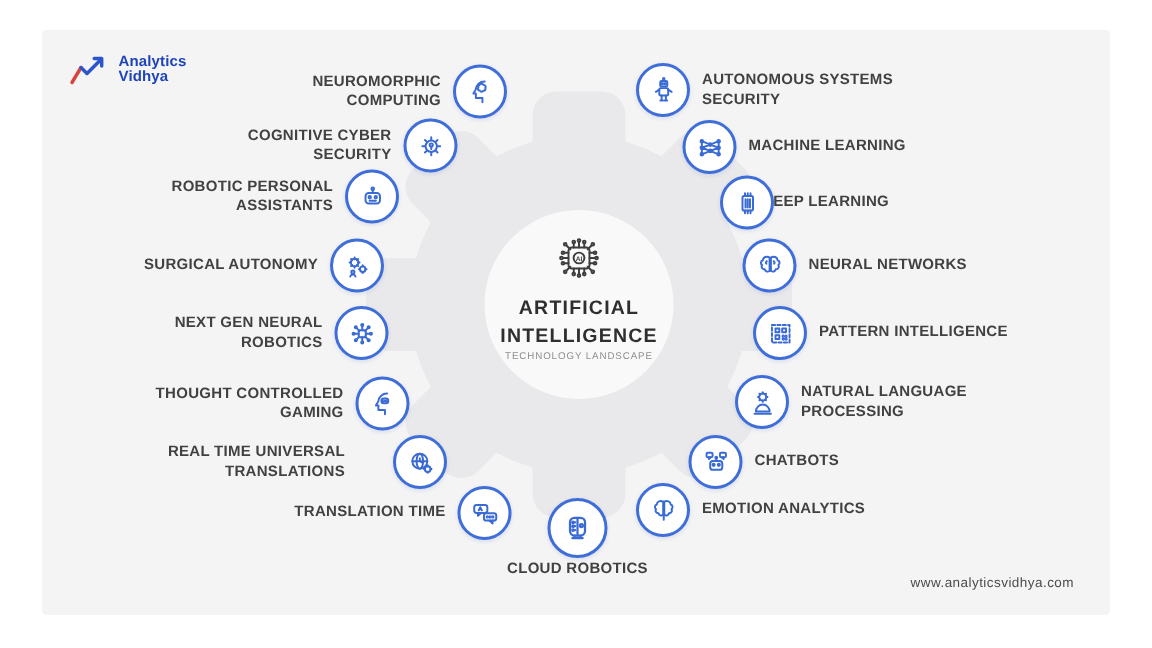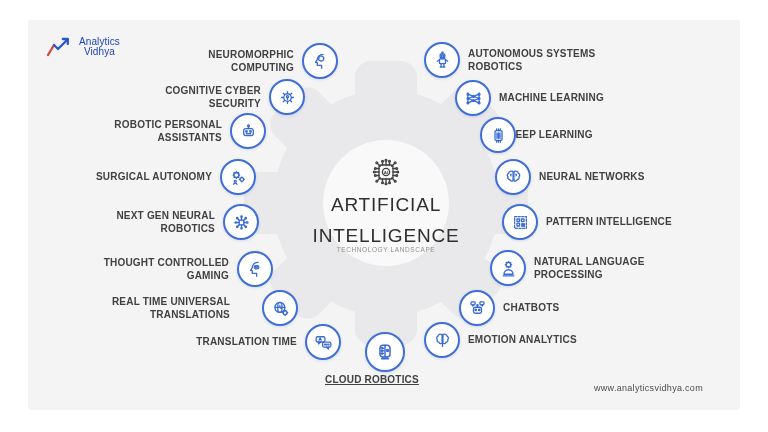--- a/index.html
+++ b/index.html
@@ -3,37 +3,37 @@
 <meta charset="utf-8">
 <style>
   html,body{margin:0;padding:0}
   body{width:768px;height:432px;background:#ffffff;position:relative;overflow:hidden;
        font-family:"Liberation Sans",sans-serif;}
   .card{position:absolute;left:28px;top:20px;width:712px;height:390px;background:#f4f4f5;border-radius:3px;}
   svg.gear{position:absolute;left:226px;top:40px;}
   
   .lbl{position:absolute;font-size:10px;font-weight:bold;color:#414141;line-height:13px;letter-spacing:.2px;}
   .lbl.r{text-align:right;}
-  .lbl.c{text-decoration:underline;}
+  .lbl.c{text-align:center;}
   .nw{white-space:nowrap;}
   
   .circ{position:absolute;width:32px;height:32px;border:2px solid #3f6ed8;border-radius:50%;background:#ffffff;
         display:flex;align-items:center;justify-content:center;box-shadow:0 1px 3px rgba(40,80,180,.14);}
   .circ svg{width:21px;height:21px;stroke:#3a6bd4;fill:none;stroke-width:1.5;stroke-linecap:round;stroke-linejoin:round;}
   .circ.big{width:36px;height:36px;}
   .circ.big svg{width:24px;height:24px;}
   
   .center-block{position:absolute;left:296px;top:152px;width:180px;display:flex;flex-direction:column;align-items:center;}
-  .center-block .title{font-size:19px;font-weight:normal;color:#2f2f2f;letter-spacing:.8px;line-height:15px;margin-top:5px;}
+  .center-block .title{font-size:13px;font-weight:bold;color:#2f2f2f;letter-spacing:.8px;line-height:15px;margin-top:5px;}
   .center-block .subtitle{font-size:6.5px;color:#8f8f8f;letter-spacing:.6px;margin-top:3px;}
   
   .logo{position:absolute;left:46px;top:36px;display:flex;align-items:center;gap:6px;}
-  .logo .wordmark{font-size:10px;font-weight:normal;color:#1e44b8;line-height:10.5px;letter-spacing:.1px;text-align:center;}
-  
-  .url{position:absolute;left:594px;top:383px;width:122px;text-align:left;font-size:9px;color:#4c4c4c;letter-spacing:.3px;text-decoration:none;}
+  .logo .wordmark{font-size:10px;font-weight:bold;color:#1e44b8;line-height:10.5px;letter-spacing:.1px;}
+  
+  .url{position:absolute;left:594px;top:383px;width:122px;text-align:right;font-size:9px;color:#4c4c4c;letter-spacing:.3px;text-decoration:none;}
 </style>
 </head>
 <body>
 
 <svg width="0" height="0" style="position:absolute">
   <defs>
     <symbol id="sym-head-brain" viewBox="0 0 24 24">
       <path d="M15 3.8a6.6 6.6 0 0 0-6.8 6L6.4 13h1.9v3.4h5v3.2"></path>
       <path d="M10.9 6.8c.3-1.5 2.6-1.7 3.2-.4 1.4-.2 2.2 1.4 1.3 2.3.7 1-.2 2.3-1.4 2.1-.5 1.1-2.2 1-2.7-.1-1.3.2-2-1.4-1.1-2.2-.6-.8 0-1.8.7-1.7z"></path>
     </symbol>
@@ -217,21 +217,21 @@
         <circle cx="31.7" cy="20" r=".9"></circle>
         <circle cx="30.7" cy="23.5" r=".9"></circle>
       <circle cx="10.8" cy="10.8" r=".9"></circle>
         <circle cx="29.2" cy="10.8" r=".9"></circle>
         <circle cx="10.8" cy="29.2" r=".9"></circle>
         <circle cx="29.2" cy="29.2" r=".9"></circle>
     </g>
     <text x="20" y="21.7" font-size="4.4" font-weight="bold" text-anchor="middle" fill="#3d3d3d">AI</text>
   </svg>
   <div class="title">ARTIFICIAL</div>
-  <div class="title" style="margin-top:16px">INTELLIGENCE</div>
+  <div class="title" style="margin-top:4px">INTELLIGENCE</div>
   <div class="subtitle">TECHNOLOGY LANDSCAPE</div>
 </div>
 
 <div>
   <div class="lbl r" style="right:474px;top:48px;width:110px">NEUROMORPHIC COMPUTING</div>
   <div class="circ" style="left:302px;top:43px">
       <svg viewBox="0 0 24 24">
         <use href="#sym-head-brain"></use>
       </svg>
     </div>
@@ -352,21 +352,21 @@
 </div>
 <div>
   <div class="lbl nw" style="left:499px;top:91px">MACHINE LEARNING</div>
   <div class="circ" style="left:455px;top:80px">
       <svg viewBox="0 0 24 24">
         <use href="#sym-network"></use>
       </svg>
     </div>
 </div>
 <div>
-  <div class="lbl" style="left:468px;top:47px;width:145px">AUTONOMOUS SYSTEMS ROBOTICS</div>
+  <div class="lbl" style="left:468px;top:47px;width:145px">AUTONOMOUS SYSTEMS SECURITY</div>
   <div class="circ" style="left:424px;top:42px">
       <svg viewBox="0 0 24 24">
         <use href="#sym-robot"></use>
       </svg>
     </div>
 </div>
 
 <a class="url" href="#">www.analyticsvidhya.com</a>
 
 </body></html>

